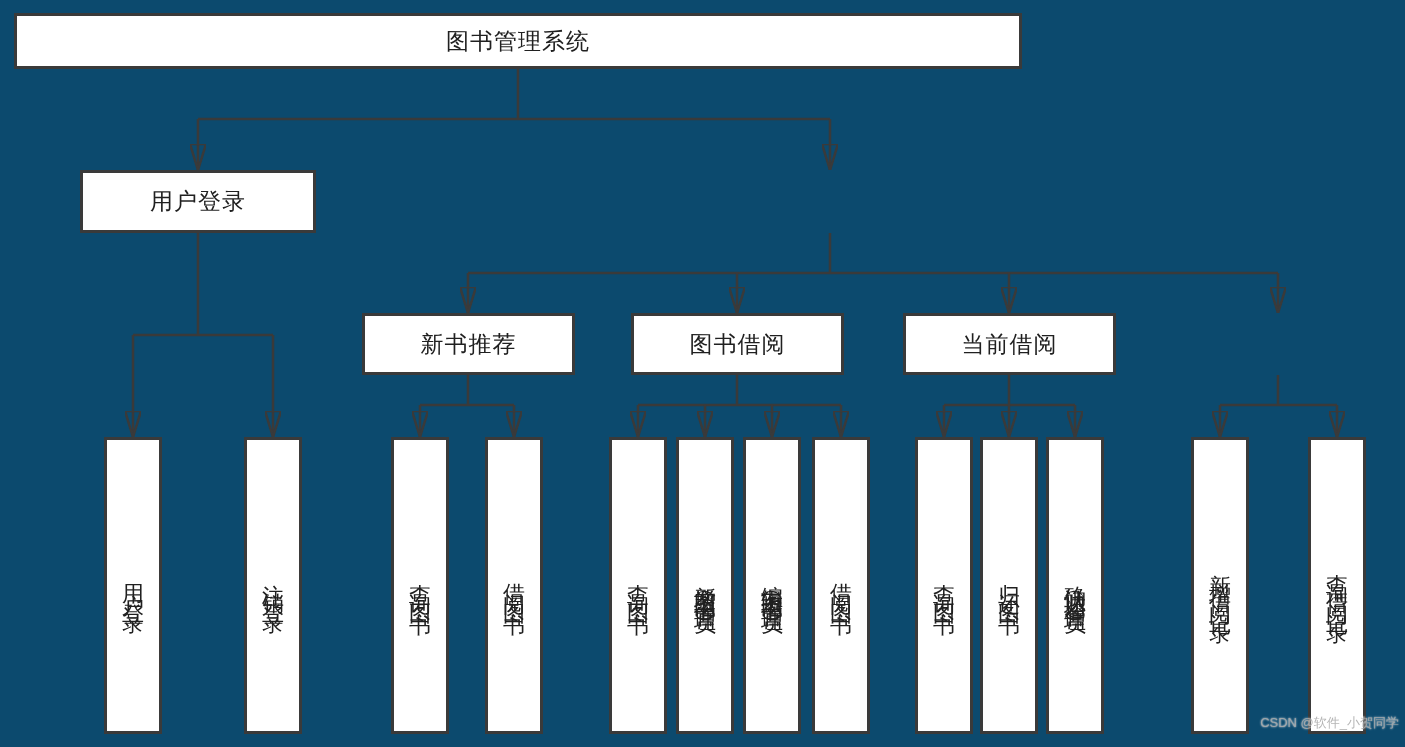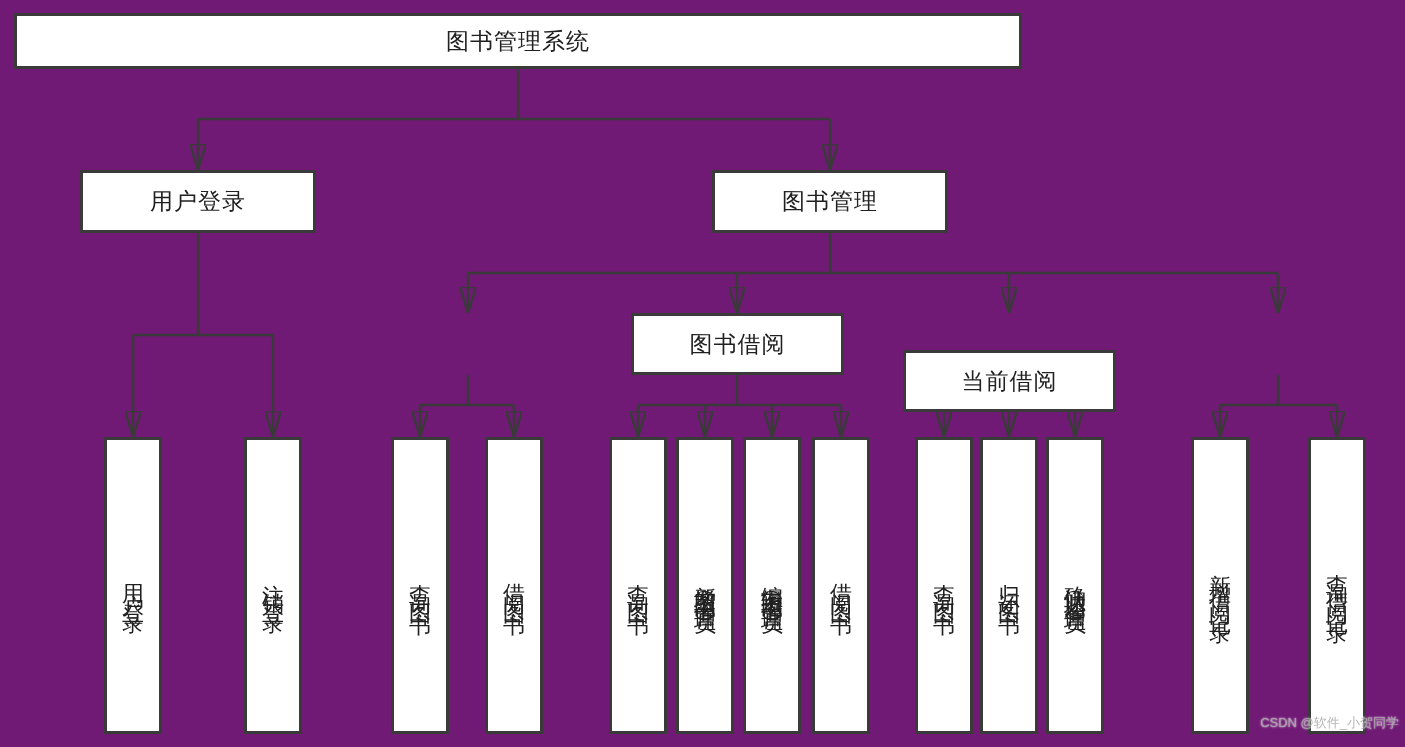--- a/index.html
+++ b/index.html
@@ -1,19 +1,19 @@
 <!DOCTYPE html>
 <html><head>
 <meta charset="utf-8">
 <style>
   html,body{margin:0;padding:0;background:#ffffff;}
   #stage{
     position:relative;
     width:1405px;height:747px;
-    background:#701a75;
+    background:#0c4a6e;
     font-family:"Liberation Sans","DejaVu Sans",sans-serif;
     color:#202020;
     overflow:hidden;
   }
   #wires{position:absolute;left:0;top:0;z-index:1;}
   #wires path, #wires line{stroke:#3a3a3a;stroke-width:2.5;fill:none;}
   .box{
     position:absolute;
     box-sizing:border-box;
     border:3px solid #3a3a3a;
@@ -83,24 +83,24 @@
     <line x1="944" y1="405" x2="944" y2="437" marker-end="url(#arrow)"></line>
     <line x1="1009" y1="405" x2="1009" y2="437" marker-end="url(#arrow)"></line>
     <line x1="1075" y1="405" x2="1075" y2="437" marker-end="url(#arrow)"></line>
     <line x1="1220" y1="405" x2="1220" y2="437" marker-end="url(#arrow)"></line>
     <line x1="1337" y1="405" x2="1337" y2="437" marker-end="url(#arrow)"></line>
   </svg>
 
   <div class="box h-box root-box" style="left:14px;top:13px;width:1008px;height:56px;">图书管理系统</div>
 
   <div class="box h-box" style="left:80px;top:170px;width:236px;height:63px;">用户登录</div>
-  <div class="box h-box" style="left:712px;top:170px;width:236px;height:63px;">图书管理</div>
 
+  <div class="box h-box" style="left:362px;top:313px;width:213px;height:62px;">新书推荐</div>
   <div class="box h-box" style="left:631px;top:313px;width:213px;height:62px;">图书借阅</div>
-  <div class="box h-box" style="left:903px;top:313px;width:213px;height:62px;margin-top:37px;">当前借阅</div>
+  <div class="box h-box" style="left:903px;top:313px;width:213px;height:62px;">当前借阅</div>
 
   <div class="box v-box" style="left:104px;top:437px;width:58px;height:297px;">用户登录</div>
   <div class="box v-box" style="left:244px;top:437px;width:58px;height:297px;">注销登录</div>
 
   <div class="box v-box" style="left:391px;top:437px;width:58px;height:297px;">查询图书</div>
   <div class="box v-box" style="left:485px;top:437px;width:58px;height:297px;">借阅图书</div>
 
   <div class="box v-box" style="left:609px;top:437px;width:58px;height:297px;">查询图书</div>
   <div class="box v-box tight" style="left:676px;top:437px;width:58px;height:297px;">新增图书（管理员）</div>
   <div class="box v-box tight" style="left:743px;top:437px;width:58px;height:297px;">编辑图书（管理员）</div>

